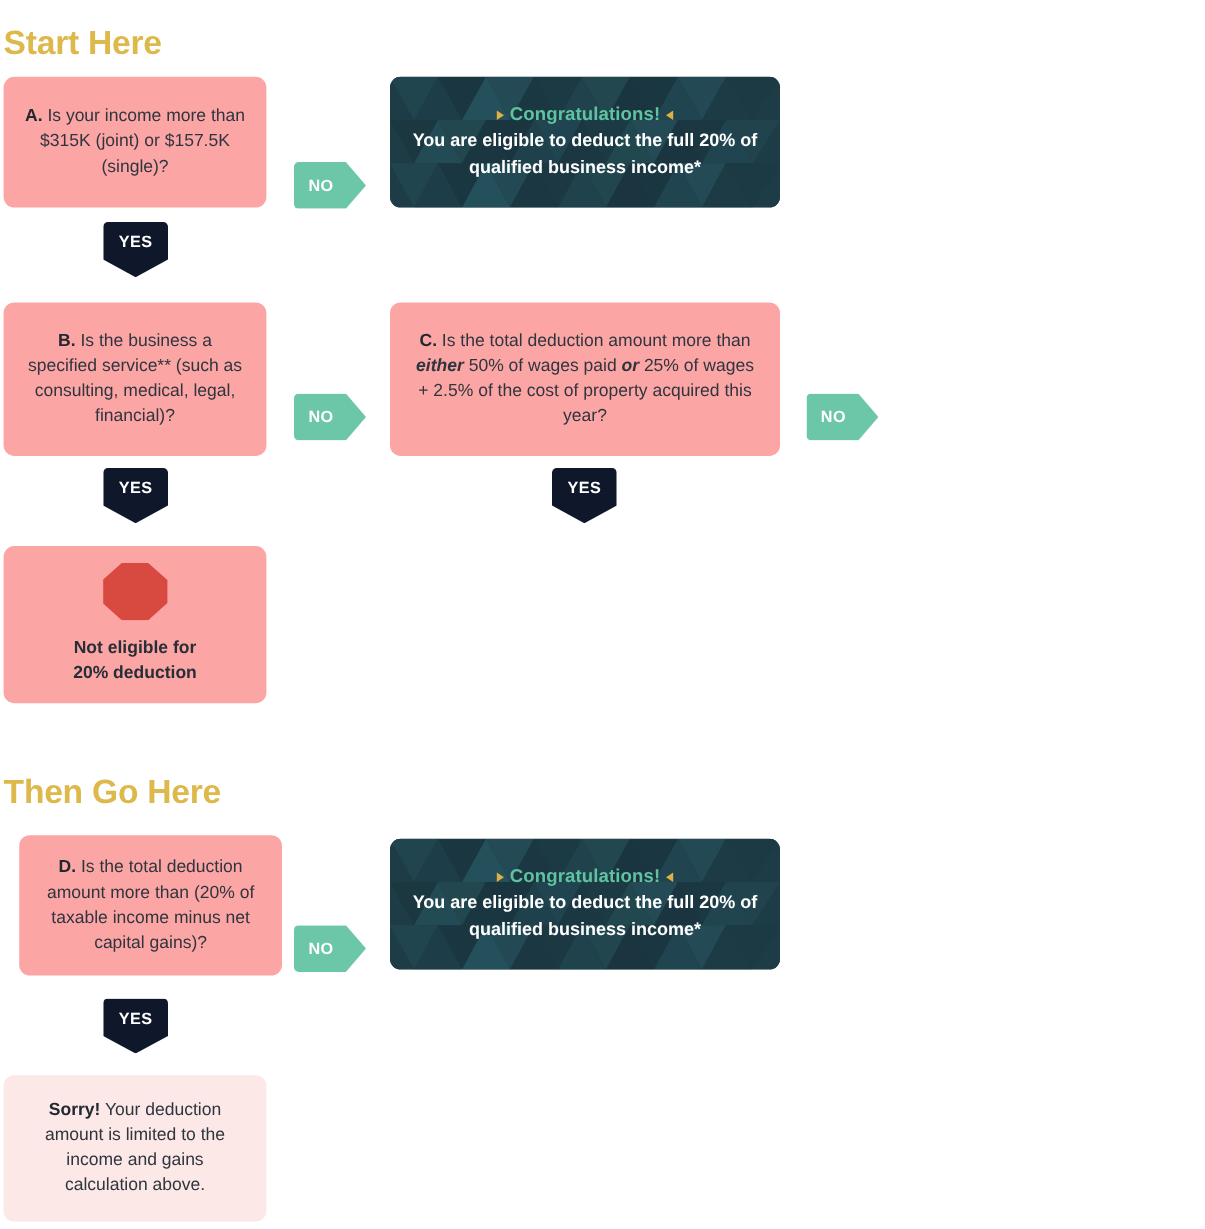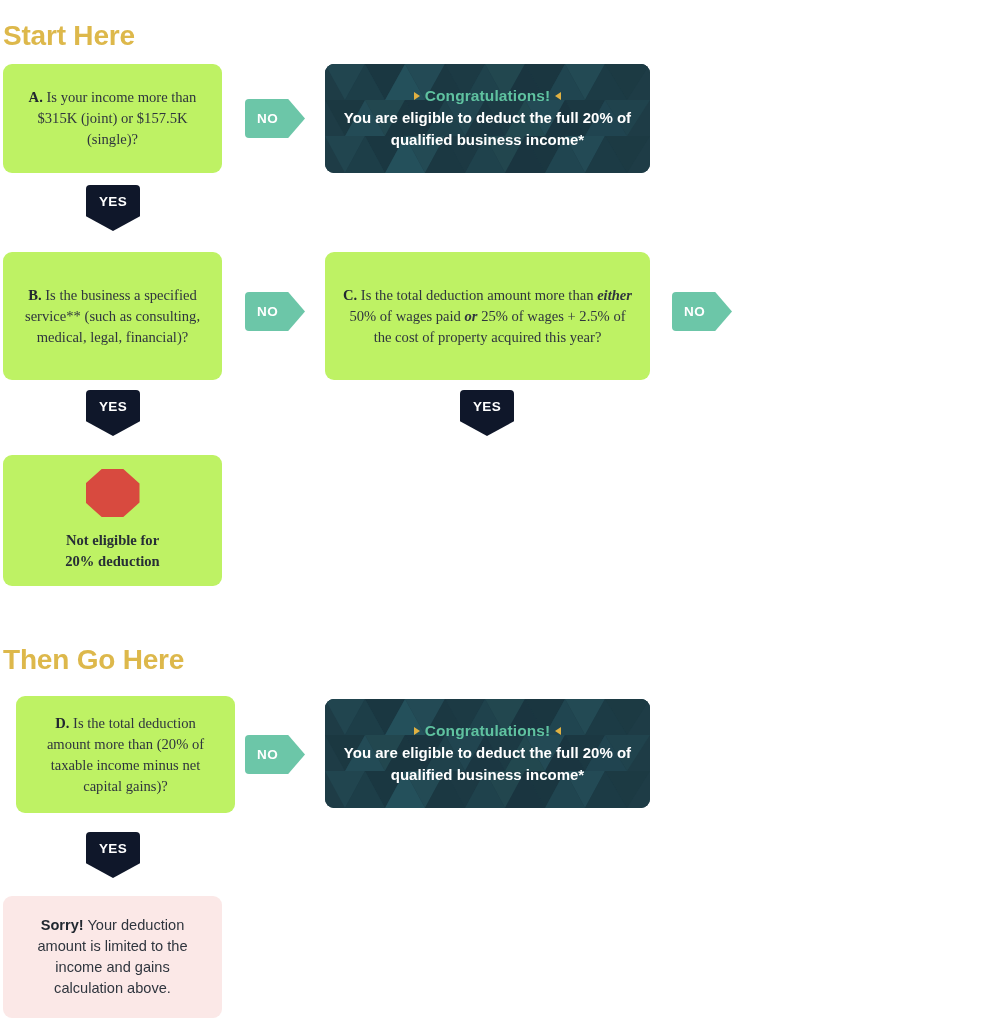--- a/index.html
+++ b/index.html
@@ -35,21 +35,21 @@
     position: absolute;
     border-radius: 9px;
     display: flex;
     flex-direction: column;
     align-items: center;
     justify-content: center;
     text-align: center;
     padding: 14px 16px;
   }
 
-  .node-light { background: #bef264; color: #2B323B; font-family: Liberation Serif, serif; }
+  .node-light { background: #fca5a5; color: #2B323B; }
   .node-pink  { background: #FBE8E7; color: #2B323B; }
 
   .node-text {
     font-size: 14.6px;
     line-height: 21px;
     color: #2F353E;
   }
   .node-text b { font-weight: bold; color: #222830; }
   .node-text i { font-style: italic; font-weight: bold; }
 
@@ -118,20 +118,21 @@
     font-size: 13.5px;
     font-weight: bold;
     letter-spacing: 0.4px;
     display: flex;
     align-items: center;
     justify-content: flex-start;
     padding-left: 12px;
     clip-path: polygon(0 0, 72% 0, 100% 50%, 72% 100%, 0 100%);
     border-top-left-radius: 4px;
     border-bottom-left-radius: 4px;
+    margin-top: 36px;
   }
 
   
   .badge-yes {
     position: absolute;
     background: #0f172a;
     color: #FFFFFF;
     font-size: 13.5px;
     font-weight: bold;
     letter-spacing: 0.4px;

